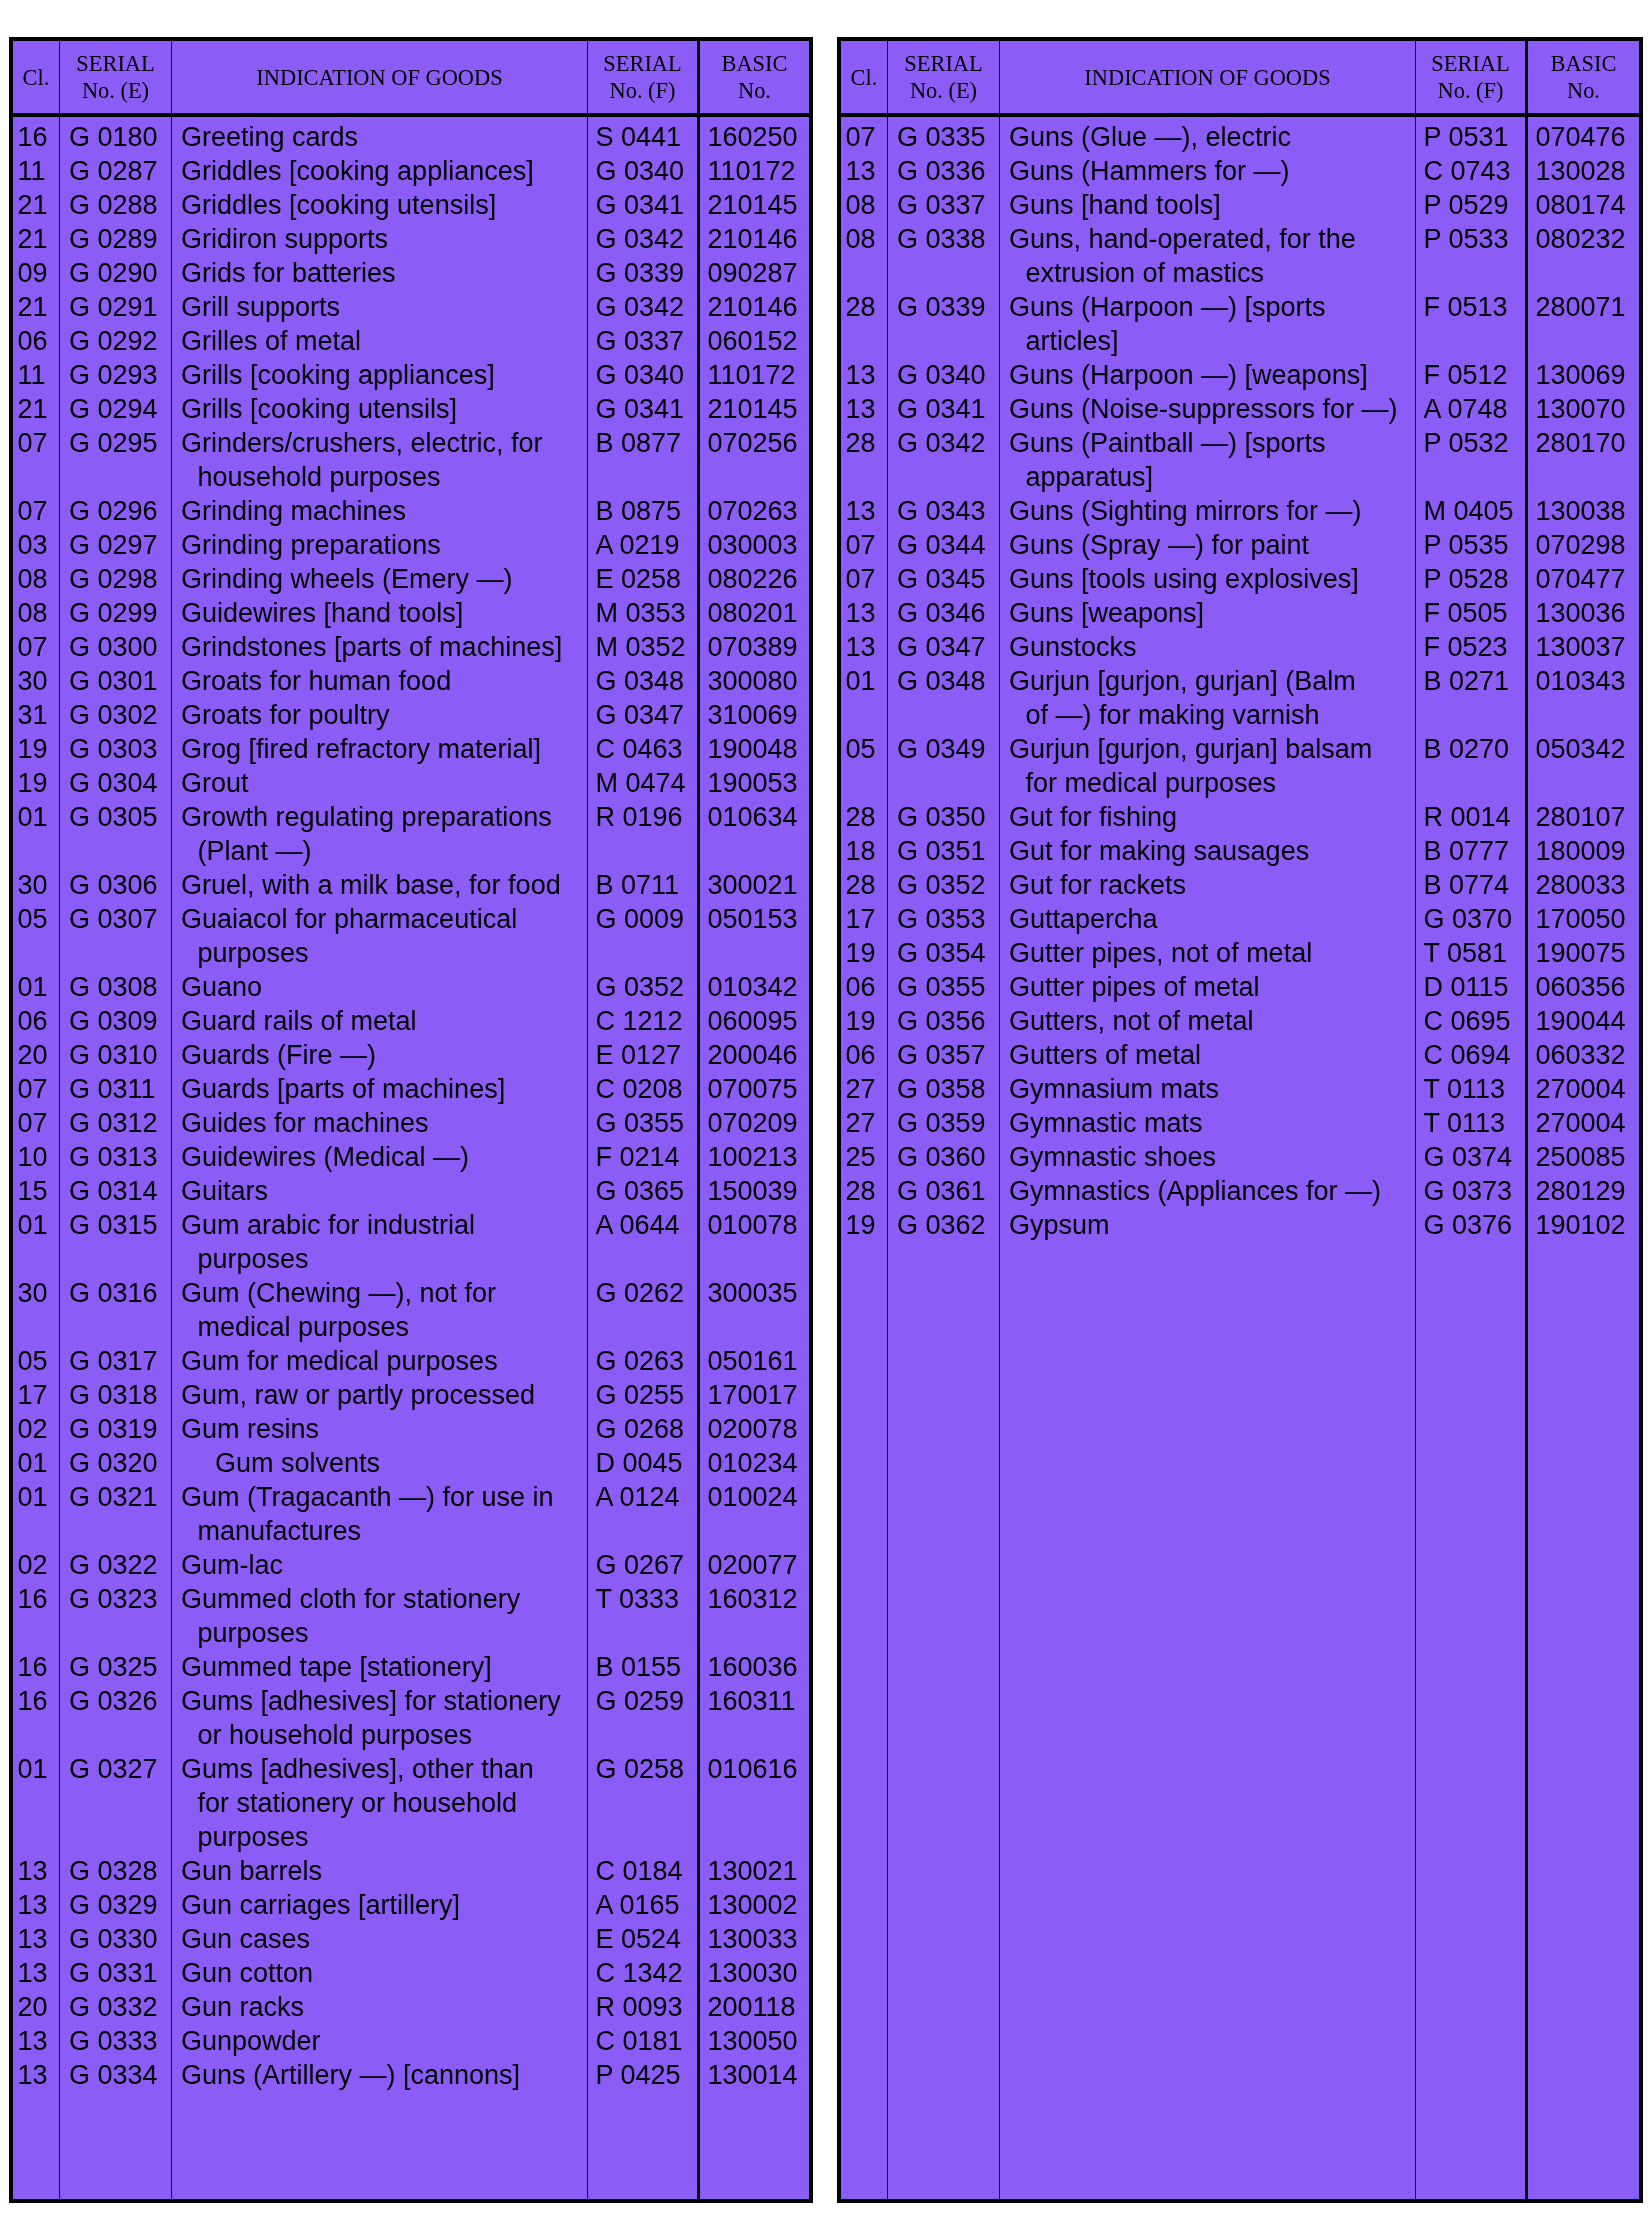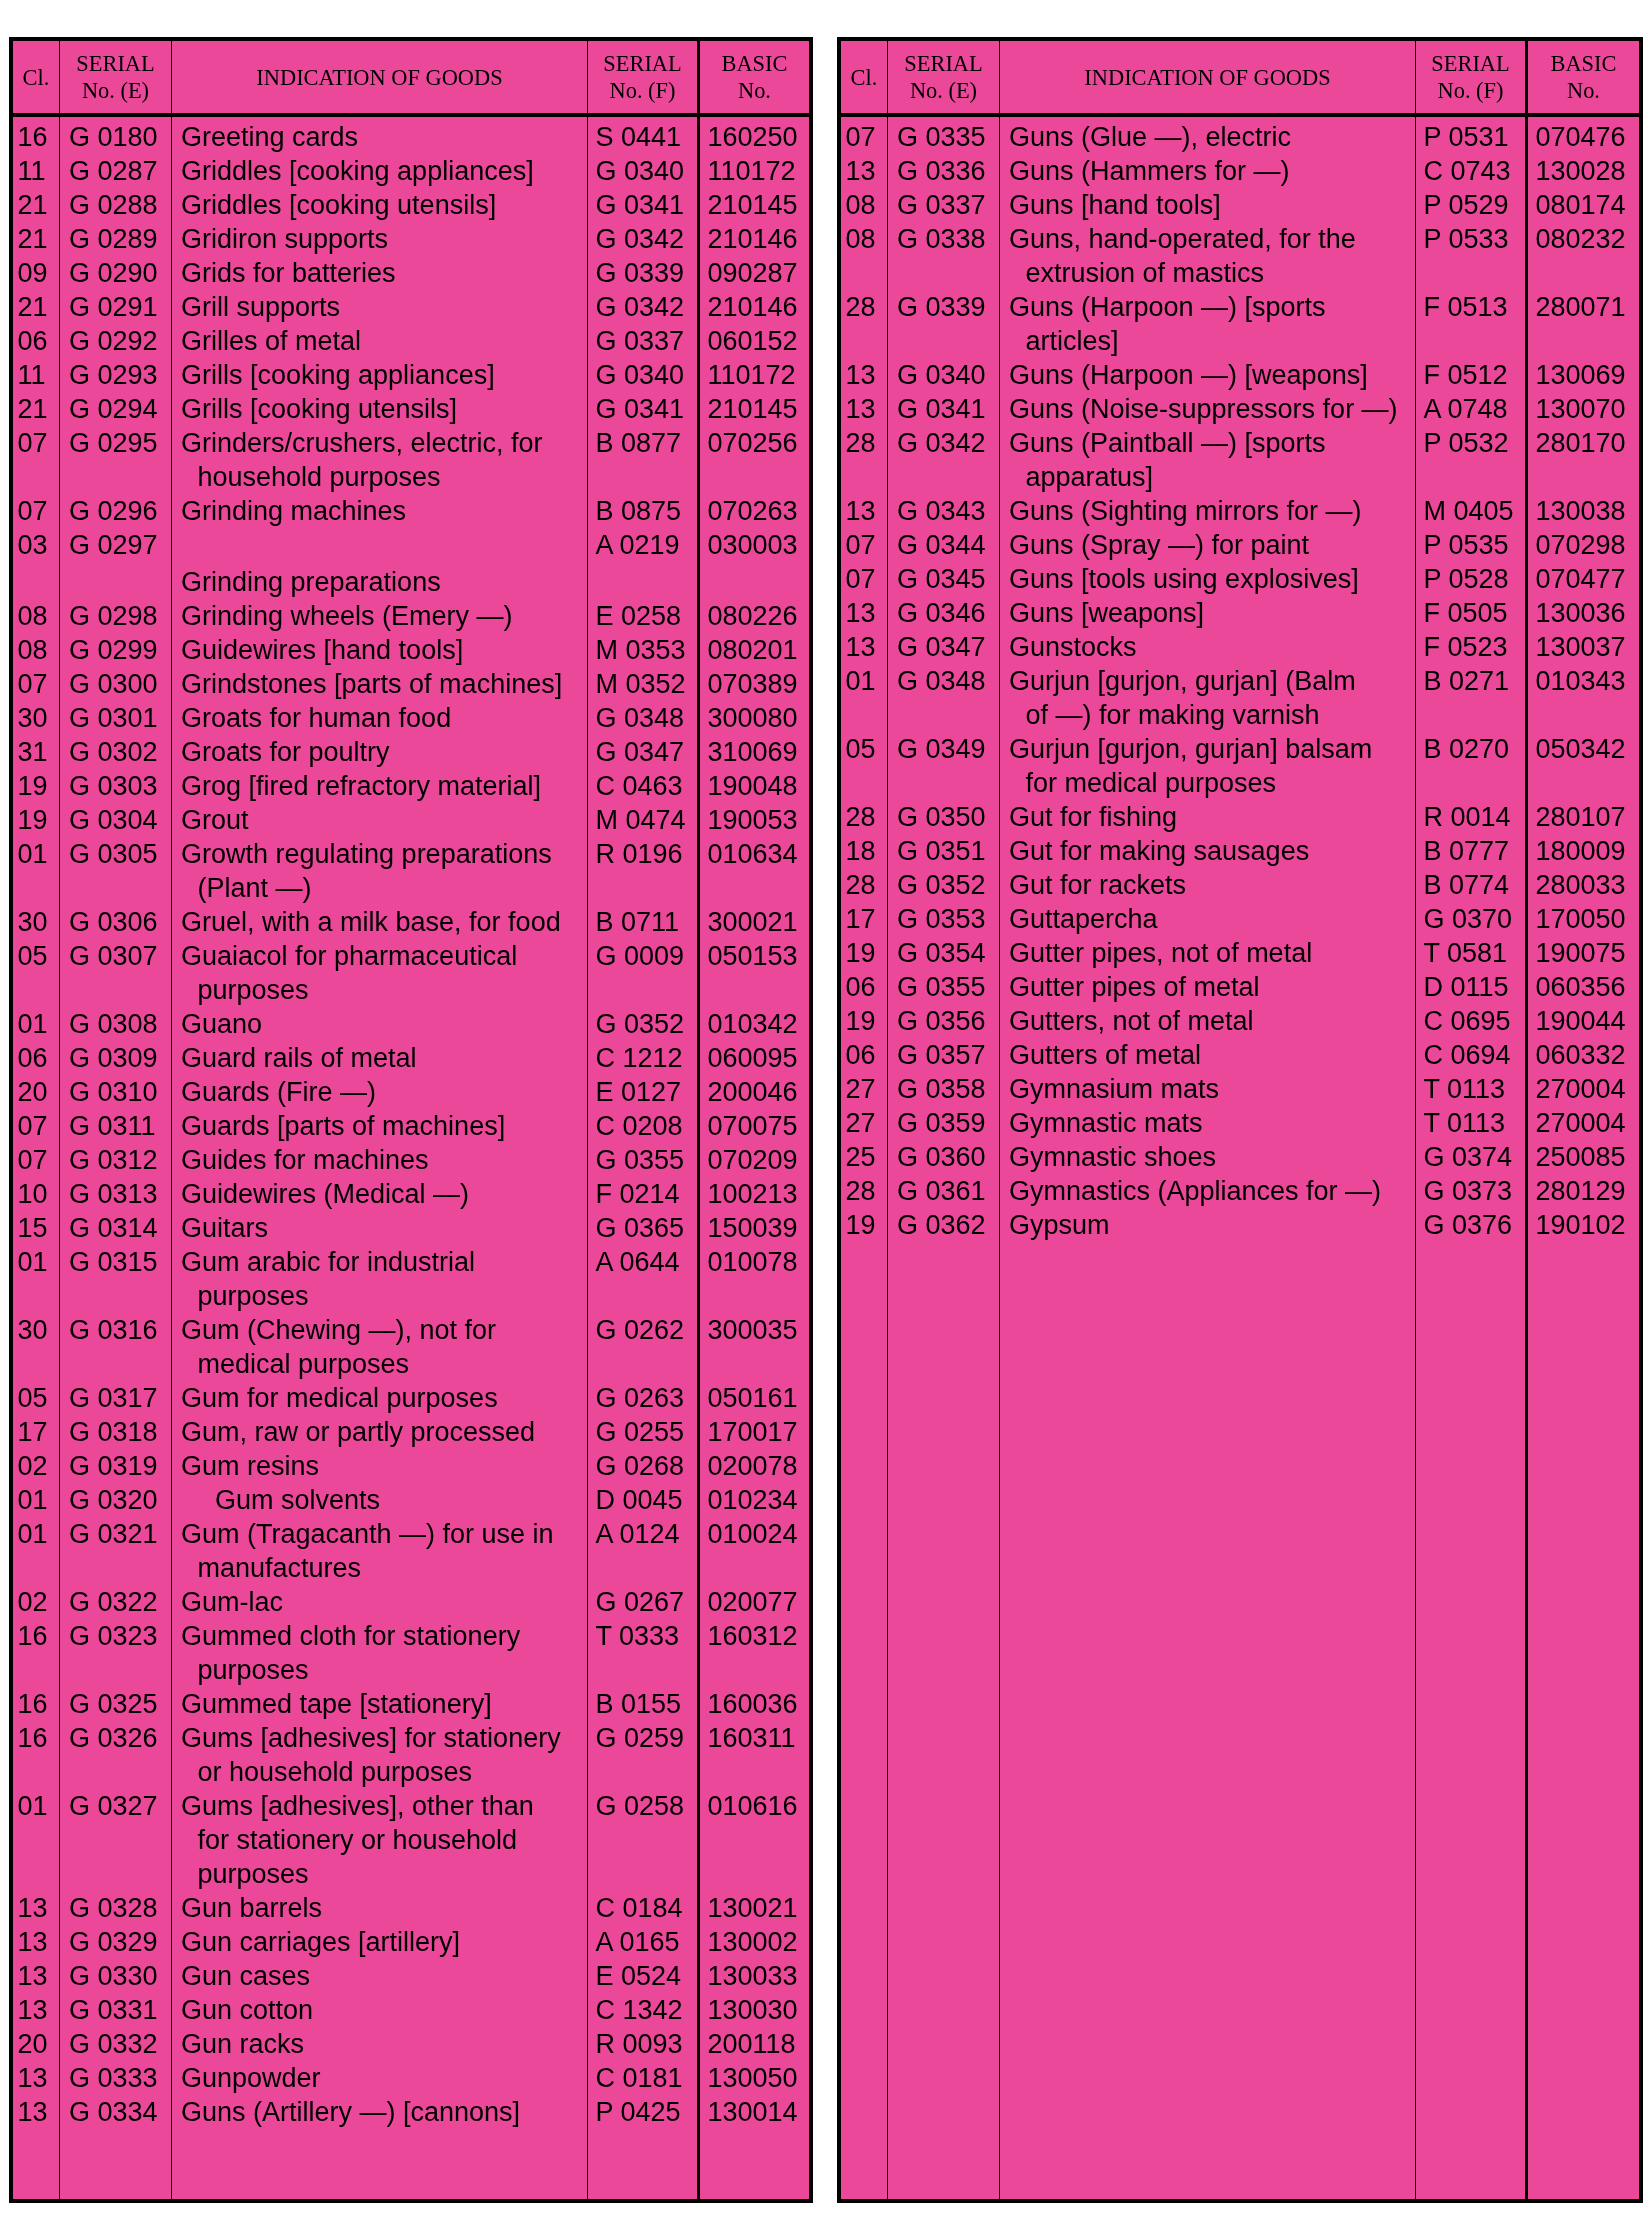--- a/index.html
+++ b/index.html
@@ -1,19 +1,19 @@
 <!DOCTYPE html>
 <html style="font-size:12px"><head>
 <meta charset="utf-8">
 <style>
   html, body { margin: 0; padding: 0; background: #ffffff; }
   body { width: 1651px; height: 2216px; position: relative; overflow: hidden; }
   .tbl {
     position: absolute; top: 37px; height: 2166px;
-    border: 4.5px solid #000; box-sizing: border-box; background: #ec4899;
+    border: 4.5px solid #000; box-sizing: border-box; background: #8b5cf6;
   }
   #left-table { left: 9px; width: 804px; }
   #right-table { left: 837px; width: 806px; }
   .head {
     display: grid; height: 72px; border-bottom: 4.5px solid #000;
     font-family: "Liberation Serif", serif; font-size: 22.4px; line-height: 27px; color: #000;
   }
   .head > div { display: flex; align-items: center; justify-content: center; text-align: center; }
   .body { position: absolute; top: 76px; left: 0; right: 0; bottom: 0; }
   .cols { position: absolute; inset: 0; display: grid; pointer-events: none; }
@@ -158,21 +158,21 @@
           <span class="c-goods">
             <span class="l1" style="display: block;">Grinding machines</span>
           </span>
           <span class="c-sf">B 0875</span>
           <span class="c-basic">070263</span>
         </div>
         <div class="row">
           <span class="c-cl">03</span>
           <span class="c-se">G 0297</span>
           <span class="c-goods">
-            <span class="l1" style="display: block; margin-top: 37px;">Grinding preparations</span>
+            <span class="l1" style="display: block;">Grinding preparations</span>
           </span>
           <span class="c-sf">A 0219</span>
           <span class="c-basic">030003</span>
         </div>
         <div class="row">
           <span class="c-cl">08</span>
           <span class="c-se">G 0298</span>
           <span class="c-goods">
             <span class="l1" style="display: block;">Grinding wheels (Emery —)</span>
           </span>

